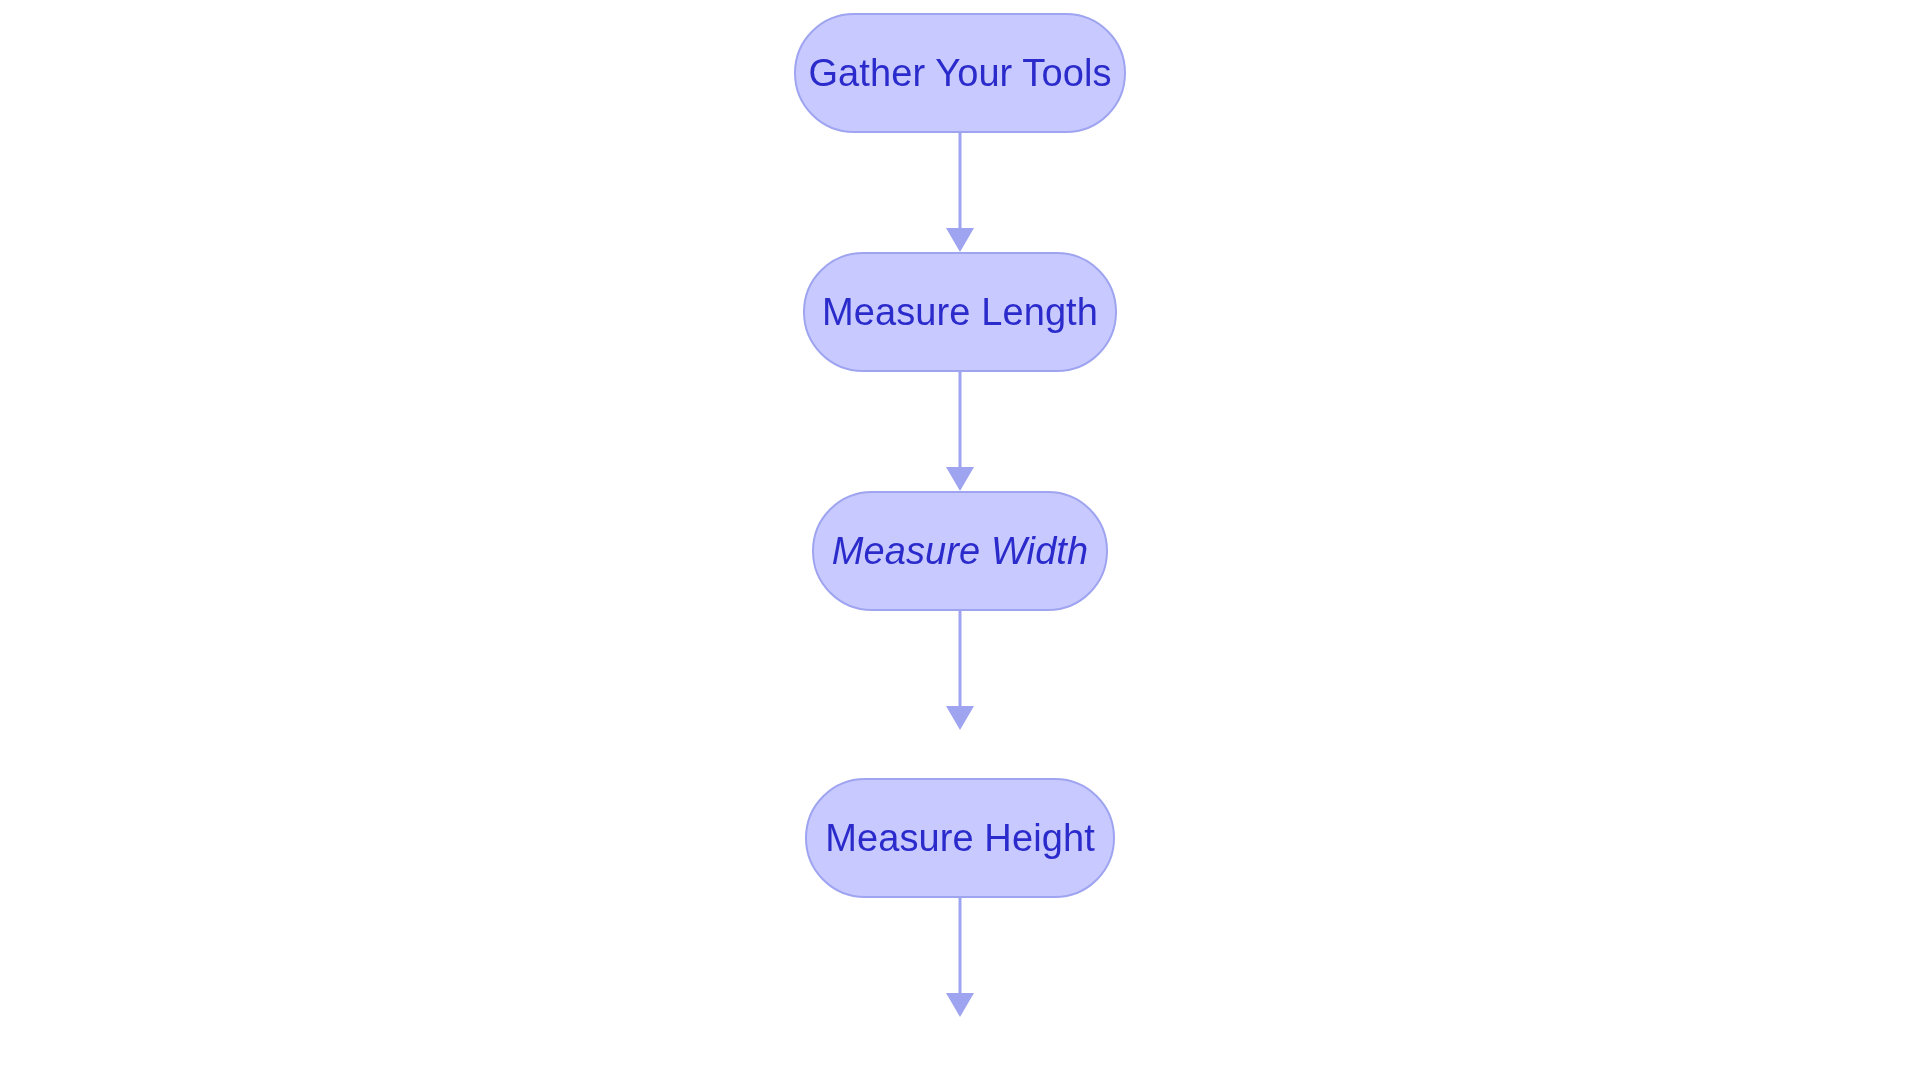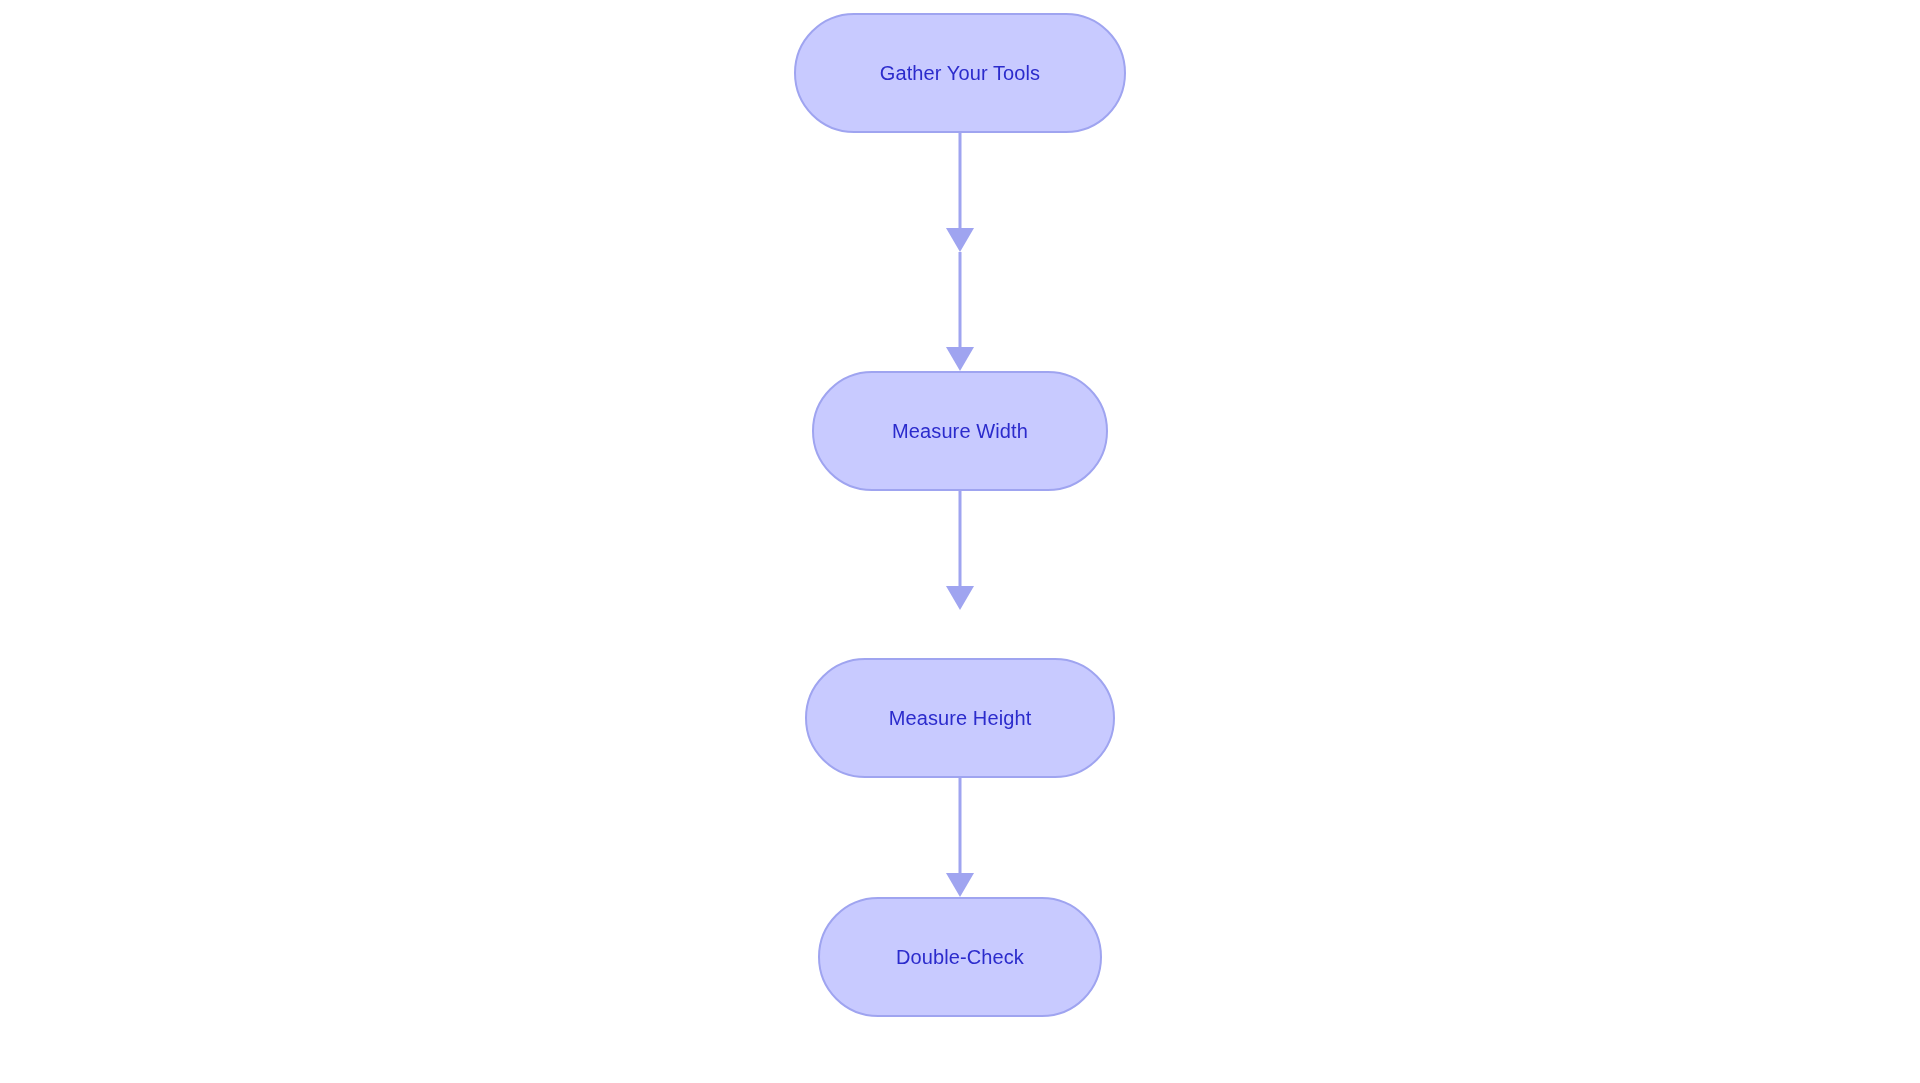--- a/index.html
+++ b/index.html
@@ -39,29 +39,29 @@
     background: #c8caff;
     display: flex;
     align-items: center;
     justify-content: center;
     text-align: center;
     padding: 0 36px;
     white-space: nowrap;
   }
   .flow-node .node-label {
     font-family: "Liberation Sans", sans-serif;
-    font-size: 20px;
+    font-size: 38px;
     line-height: 1;
     font-weight: 400;
     color: #2b2bcc;
     letter-spacing: 0.1px;
   }
   .node-1 { width: 332px; }
   .node-2 { width: 314px; }
-  .node-3 { width: 296px; }
+  .node-3 { width: 296px; font-style: italic; }
   .node-4 { width: 310px; margin-top: 48px; }
   .node-5 { width: 284px; }
 
   .flow-connector {
     position: relative;
     width: 30px;
     height: 119px;
     display: block;
   }
   .flow-connector .conn-line {
@@ -96,20 +96,23 @@
 
     <div class="flow-node node-1">
       <span class="node-label">Gather Your Tools</span>
     </div>
 
     <div class="flow-connector">
       <div class="conn-line"></div>
       <div class="conn-arrowhead"></div>
     </div>
 
+    <div class="flow-node node-2">
+      <span class="node-label">Measure Length</span>
+    </div>
 
     <div class="flow-connector">
       <div class="conn-line"></div>
       <div class="conn-arrowhead"></div>
     </div>
 
     <div class="flow-node node-3">
       <span class="node-label">Measure Width</span>
     </div>
 
@@ -120,18 +123,15 @@
 
     <div class="flow-node node-4">
       <span class="node-label">Measure Height</span>
     </div>
 
     <div class="flow-connector">
       <div class="conn-line"></div>
       <div class="conn-arrowhead"></div>
     </div>
 
-    <div class="flow-node node-5">
-      <span class="node-label">Double-Check</span>
-    </div>
 
   </div>
 </div>
 
 </body></html>

